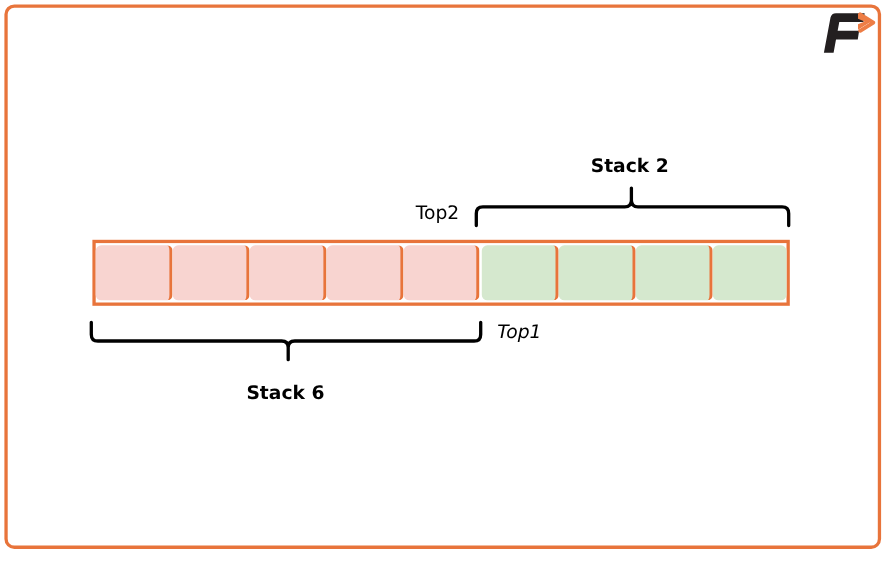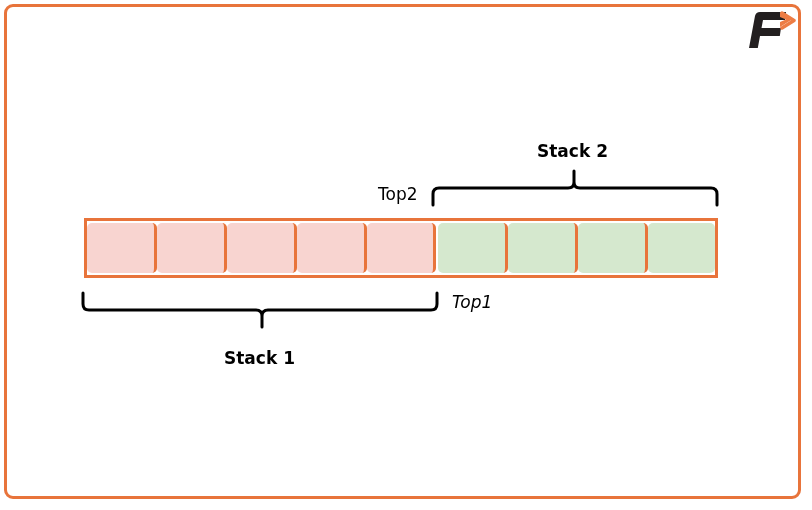--- a/index.html
+++ b/index.html
@@ -165,16 +165,16 @@
 
     <div class="brace" style="left:80px; top:290px;">
       <svg viewBox="0 0 360 40" width="360" height="40" aria-hidden="true">
         <path d="M3 3 L3 14 Q3 20 9 20 L176 20 Q182 20 182 26 L182 37
                  L182 26 Q182 20 188 20 L351 20 Q357 20 357 14 L357 3" fill="none" stroke="#000000" stroke-width="3" stroke-linecap="round" stroke-linejoin="round"></path>
       </svg>
     </div>
 
     <div class="label plain lbl-top1">Top1</div>
 
-    <div class="label bold lbl-stack1">Stack 1</div>
+    <div class="label bold lbl-stack1">Stack 6</div>
 
   </div>
 </div>
 
 </body></html>

